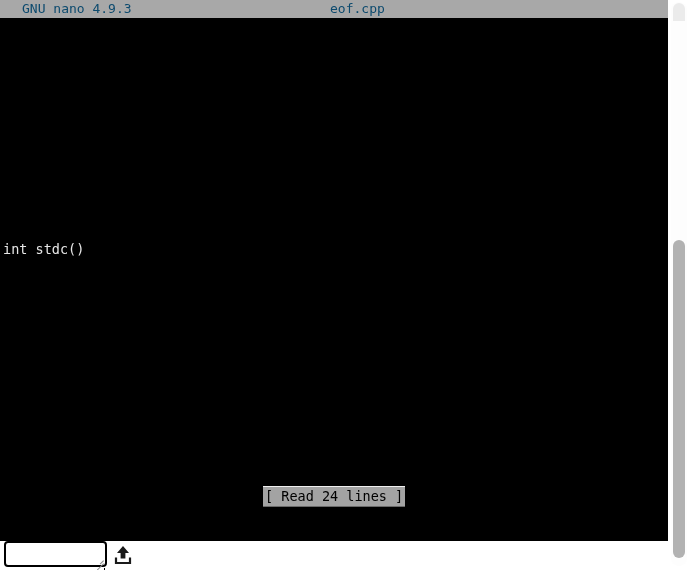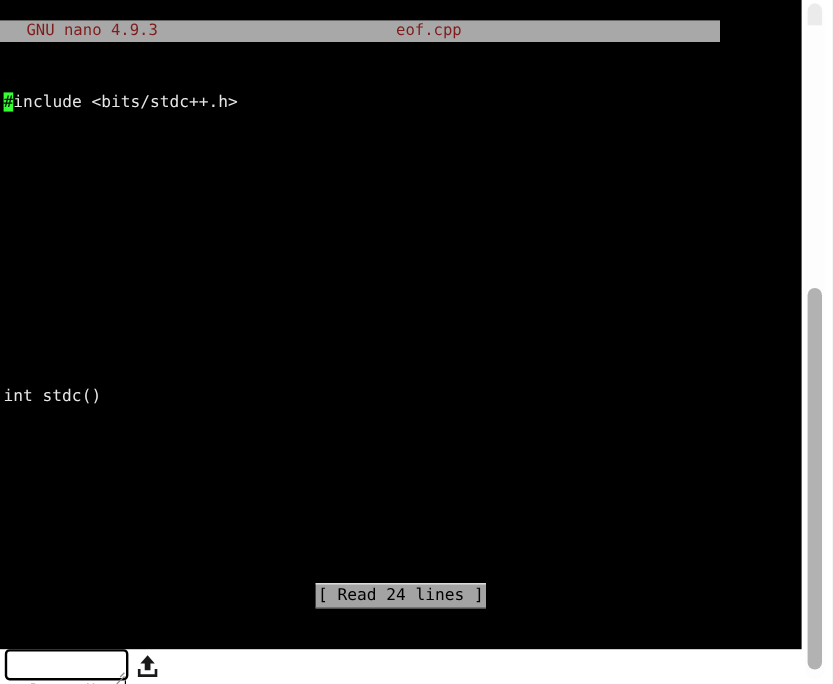--- a/index.html
+++ b/index.html
@@ -23,25 +23,25 @@
     width: 668px;
     height: 541px;
     background: #000000;
     overflow: hidden;
   }
 
   
   #titlebar {
     position: absolute;
     left: 0;
-    top: 17px;
-    width: 600px;
+    top: 0;
+    width: 668px;
     height: 18px;
     background: #a8a8a8;
-    color: #7f1d1d;
+    color: #0c4a6e;
     font-size: 13px;
     line-height: 18px;
     white-space: pre;
   }
   #titlebar .tb-version {
     position: absolute;
     left: 22px;
     top: 0;
   }
   #titlebar .tb-file {
@@ -184,21 +184,20 @@
 <body>
 
 <div id="terminal">
 
   <div id="titlebar">
     <span class="tb-version">GNU nano 4.9.3</span>
     <span class="tb-file">eof.cpp</span>
   </div>
 
   <div id="codearea">
-    <div class="cline"><span class="cursor-block">#</span><span>include &lt;bits/stdc++.h&gt;</span></div>
     <div class="cline"><span></span></div>
     <div class="cline"><span></span></div>
     <div class="cline"><span>int stdc()</span></div>
     <div class="cline"><span></span></div>
     
     
     
     
     
     

